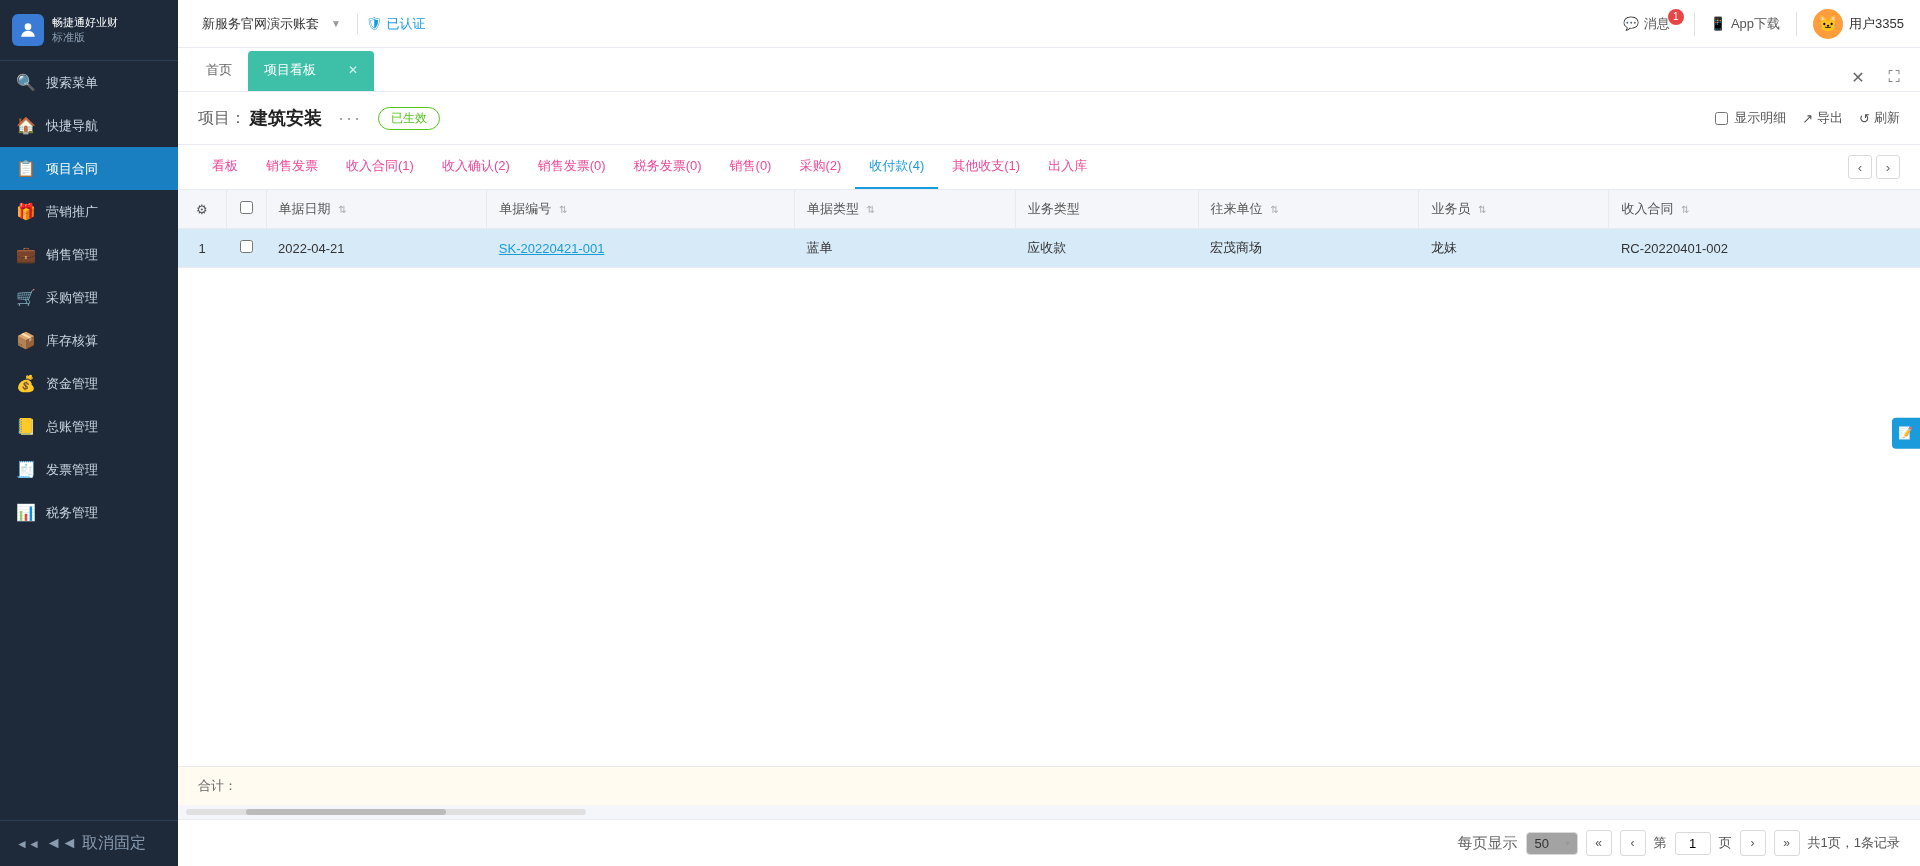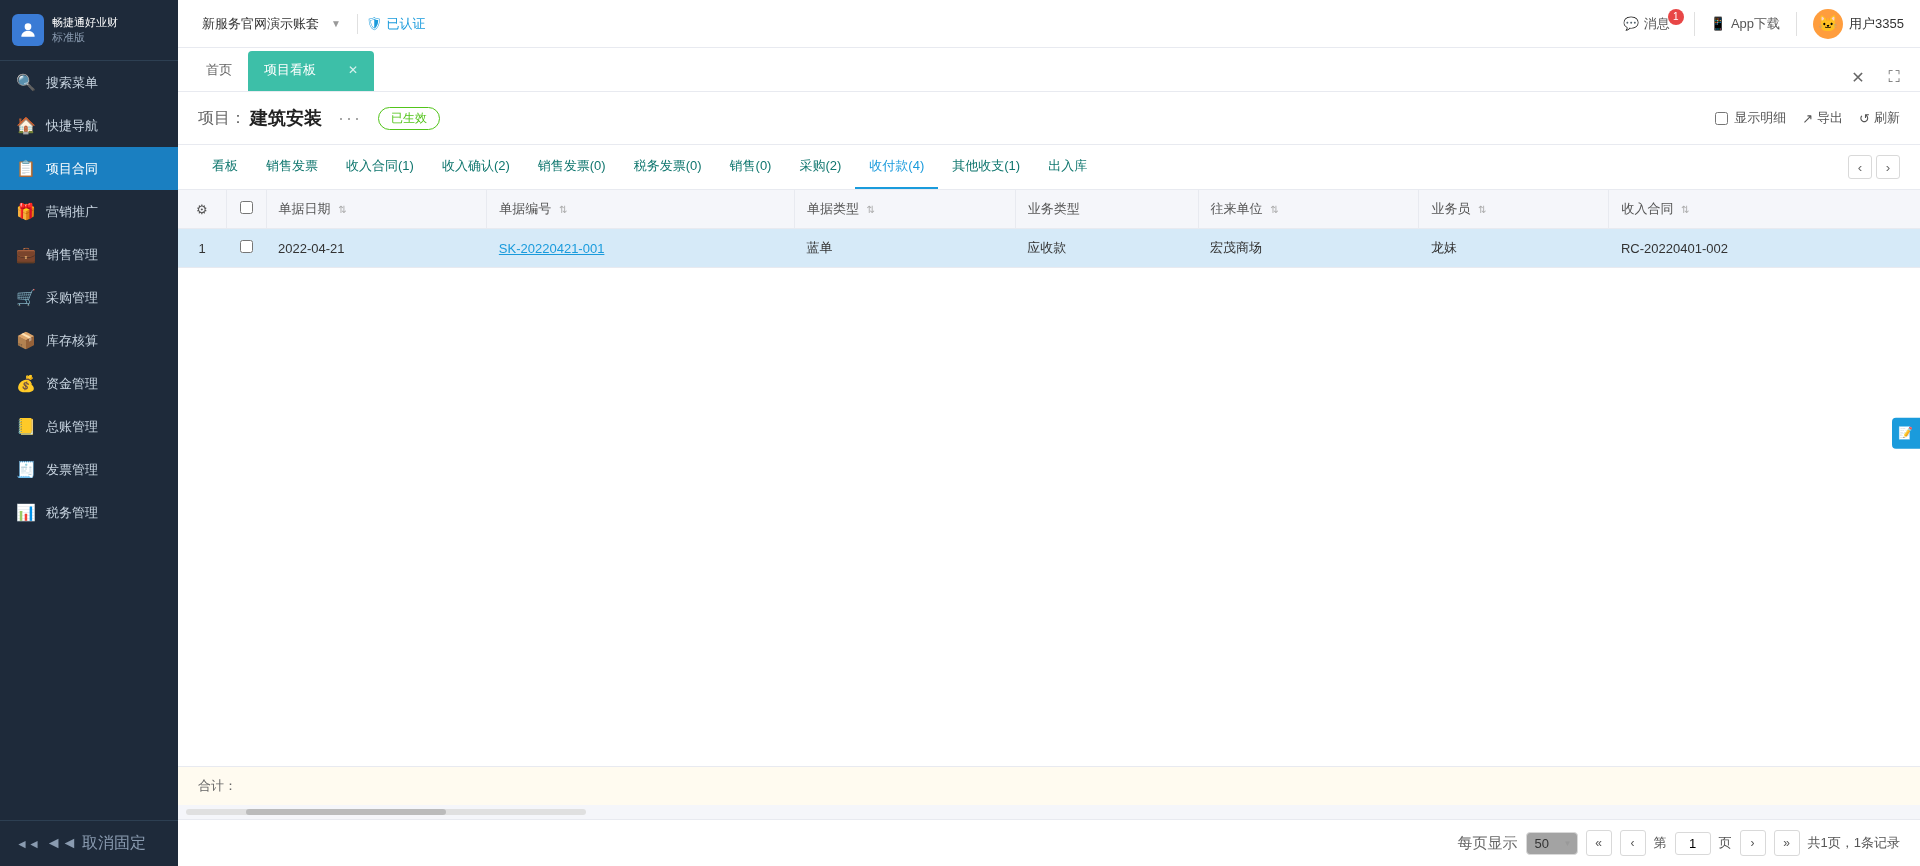--- a/index.html
+++ b/index.html
@@ -220,21 +220,21 @@
       align-items: center;
       padding: 0 20px;
       border-bottom: 1px solid #e8eaf0;
       flex-shrink: 0;
       overflow-x: auto;
     }
     .sub-tabs::-webkit-scrollbar { height: 0; }
     .sub-tab {
       padding: 12px 14px;
       cursor: pointer;
-      color: #0f766e;
+      color: #ec4899;
       font-size: 13px;
       white-space: nowrap;
       border-bottom: 2px solid transparent;
     }
     .sub-tab.active {
       color: #1a9bdc;
       border-bottom: 2px solid #1a9bdc;
       font-weight: 500;
     }
     .sub-tab-nav {

